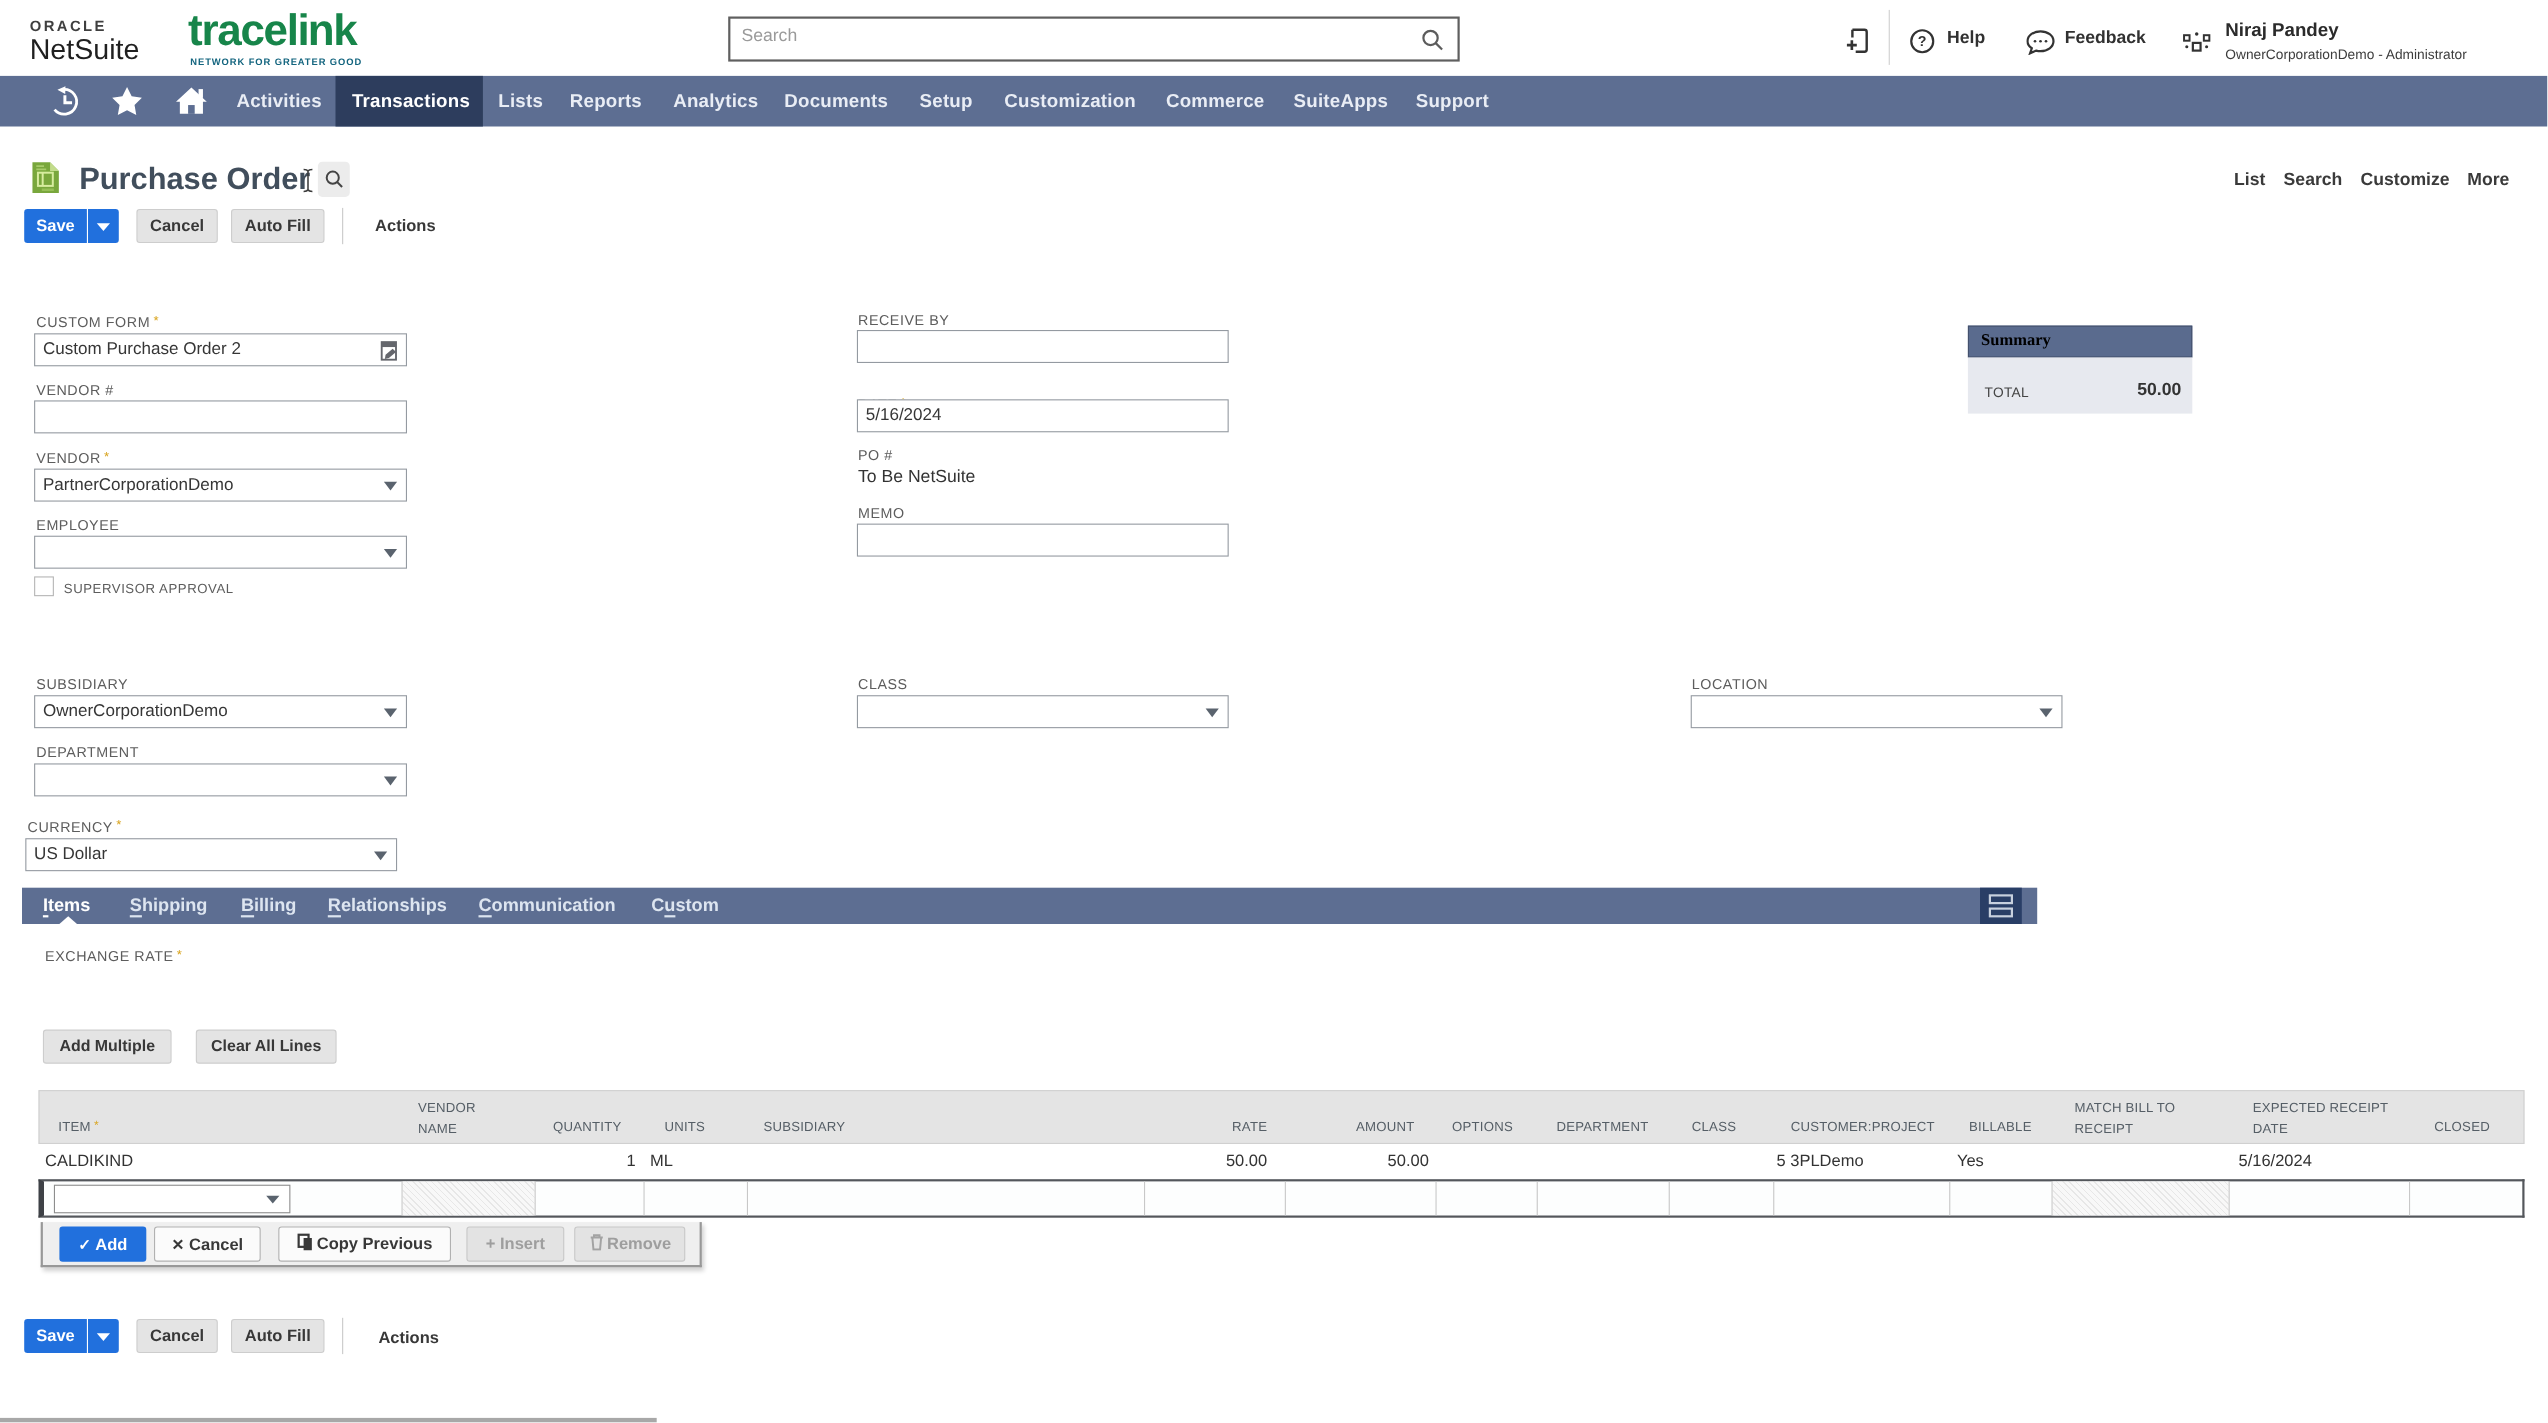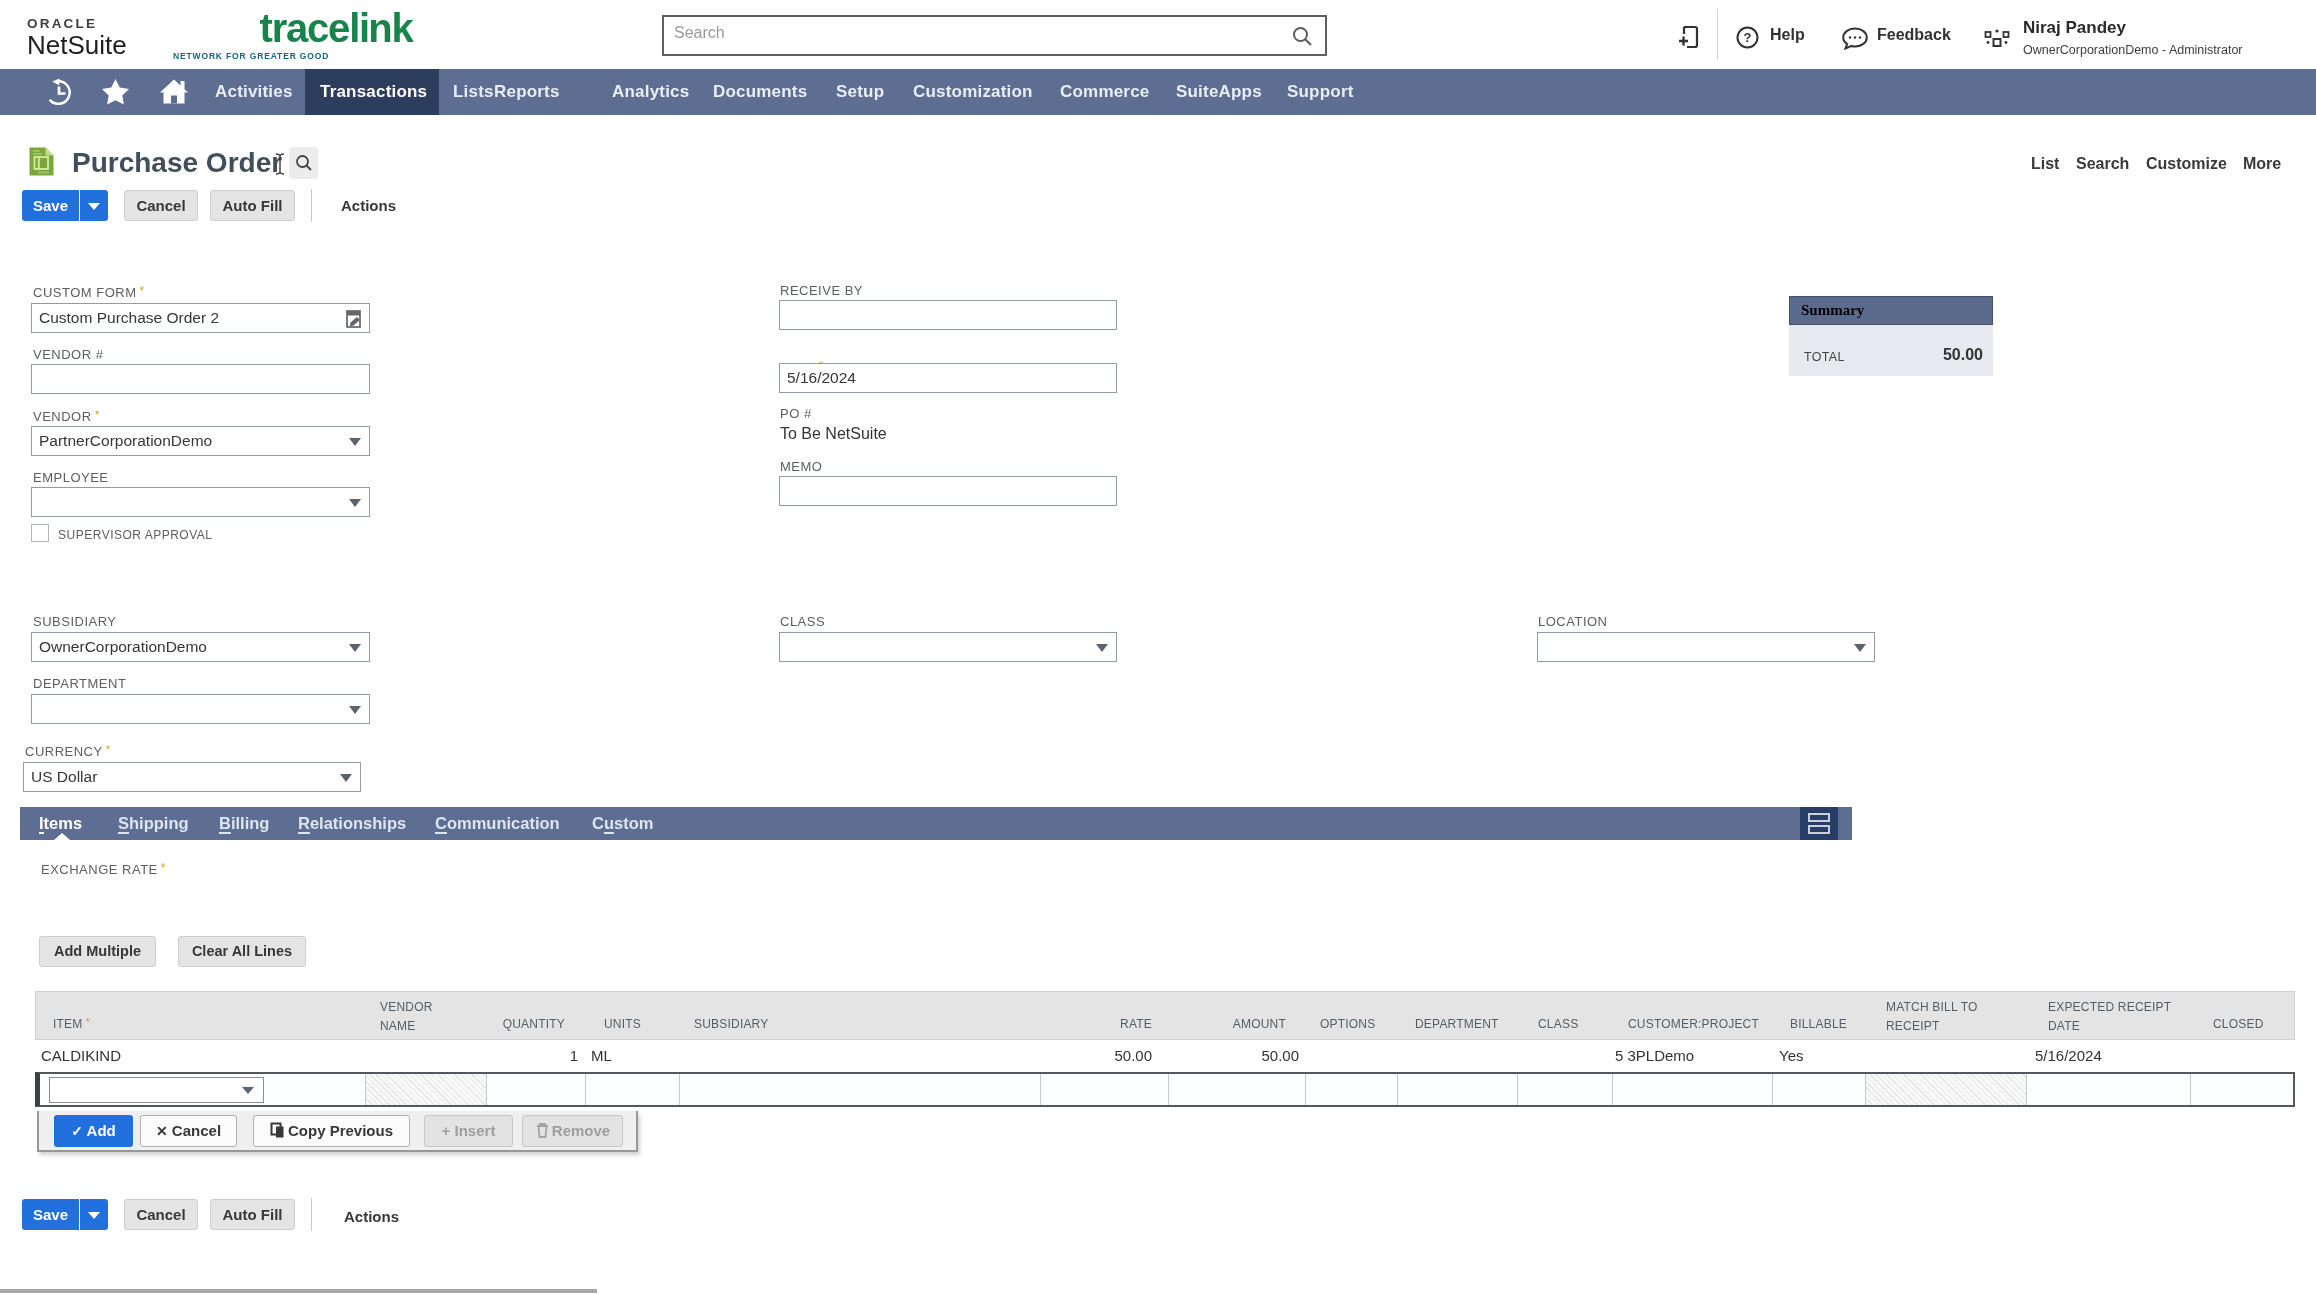--- a/index.html
+++ b/index.html
@@ -29,21 +29,21 @@
 <div id="page">
 
   <div class="abs" style="left:0;top:0;width:2316px;height:69px;background:#fff;"></div>
 
   <div class="abs" style="left:27px;top:16px;width:220px;">
     <div style="font-size:13.5px;color:#3f3f3f;letter-spacing:2.2px;font-weight:600;">ORACLE</div>
     <div style="font-size:26px;color:#1f1f1f;margin-top:-1px;letter-spacing:0px;">NetSuite</div>
   </div>
 
   <div class="abs" style="left:171px;top:9px;width:330px;">
-    <div style="font-size:40px;font-weight:bold;color:#17854a;letter-spacing:-1.2px;line-height:38px;text-align:center;">tracel<span style="letter-spacing:-2px;">i</span>nk</div>
+    <div style="font-size:40px;font-weight:bold;color:#17854a;letter-spacing:-1.2px;line-height:38px;">tracel<span style="letter-spacing:-2px;">i</span>nk</div>
     <div style="font-size:8.5px;font-weight:bold;color:#14657f;letter-spacing:0.85px;margin-top:4px;margin-left:2px;">NETWORK FOR GREATER GOOD</div>
   </div>
 
   <div class="abs" style="left:662px;top:15px;width:665px;height:41px;border:2px solid #5f5f5f;background:#fff;">
     <span style="position:absolute;left:10px;top:7px;font-size:16px;color:#9a9a9a;">Search</span>
     <svg style="position:absolute;right:11px;top:8px;" width="23" height="23" viewBox="0 0 23 23">
       <circle cx="9.5" cy="9.5" r="6.5" fill="none" stroke="#5c5c5c" stroke-width="2"></circle>
       <line x1="14.2" y1="14.2" x2="20" y2="20" stroke="#5c5c5c" stroke-width="2"></line>
     </svg>
   </div>
@@ -94,21 +94,21 @@
 
     <svg class="abs" style="left:158px;top:7px;" width="32" height="31" viewBox="0 0 32 31">
       <rect x="22.5" y="5" width="4" height="8" fill="#fff"></rect>
       <path d="M16 3.5 L30 16.5 h-3.5 v11 h-21 v-11 H2 z" fill="#fff"></path>
       <rect x="13" y="19.5" width="6" height="8" fill="#5d6e92"></rect>
     </svg>
     <div class="navitem" style="left:215px;">Activities</div>
     <div class="abs" style="left:305px;top:0;width:134px;height:46px;background:#2d3d5d;"></div>
     <div class="navitem" style="left:320px;color:#fff;">Transactions</div>
     <div class="navitem" style="left:453px;">Lists</div>
-    <div class="navitem" style="left:494px;">Reports</div>
+    <div class="navitem" style="left:518px;">Reports</div>
     <div class="navitem" style="left:612px;">Analytics</div>
     <div class="navitem" style="left:713px;">Documents</div>
     <div class="navitem" style="left:836px;">Setup</div>
     <div class="navitem" style="left:913px;">Customization</div>
     <div class="navitem" style="left:1060px;">Commerce</div>
     <div class="navitem" style="left:1176px;">SuiteApps</div>
     <div class="navitem" style="left:1287px;">Support</div>
   </div>
 
   <svg class="abs" style="left:28px;top:146px;" width="26" height="31" viewBox="0 0 26 31">

